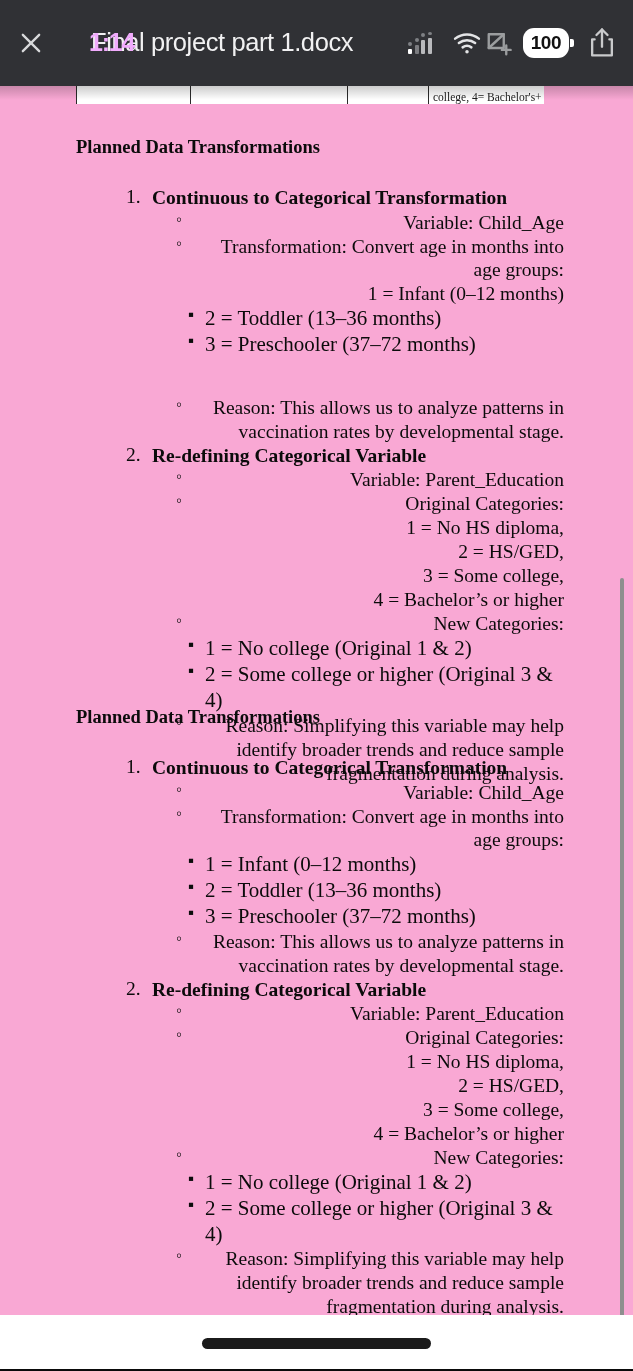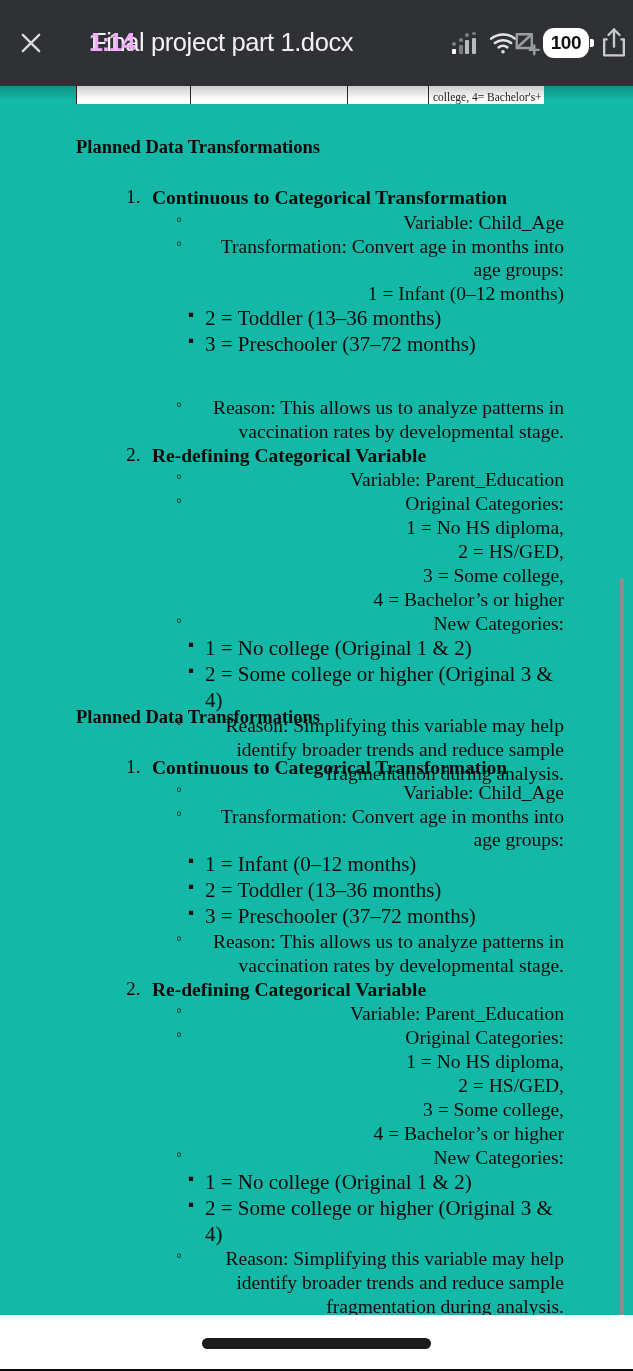--- a/index.html
+++ b/index.html
@@ -66,21 +66,22 @@
     white-space: nowrap;
     line-height: 1;
     z-index: 2;
   }
 
   #status-icons {
     flex: 0 0 auto;
     display: flex;
     align-items: center;
     height: 86px;
-    gap: 0px;
+    padding-right: 12px;
+    gap: 8px;
   }
 
   
   .signal {
     display: flex;
     align-items: flex-end;
     gap: 2.5px;
     height: 22px;
     margin-right: 9px;
   }
@@ -139,21 +140,21 @@
     z-index: 20;
     pointer-events: none;
   }
 
   
   #page {
     position: absolute;
     top: 86px; left: 0;
     width: 633px;
     height: 1285px;
-    background: #14b8a6;
+    background: #f9a8d4;
     overflow: hidden;
   }
 
   
   #table-crop {
     position: absolute;
     top: 0px;
     left: 76px;
     width: 468px;
     height: 18px;

